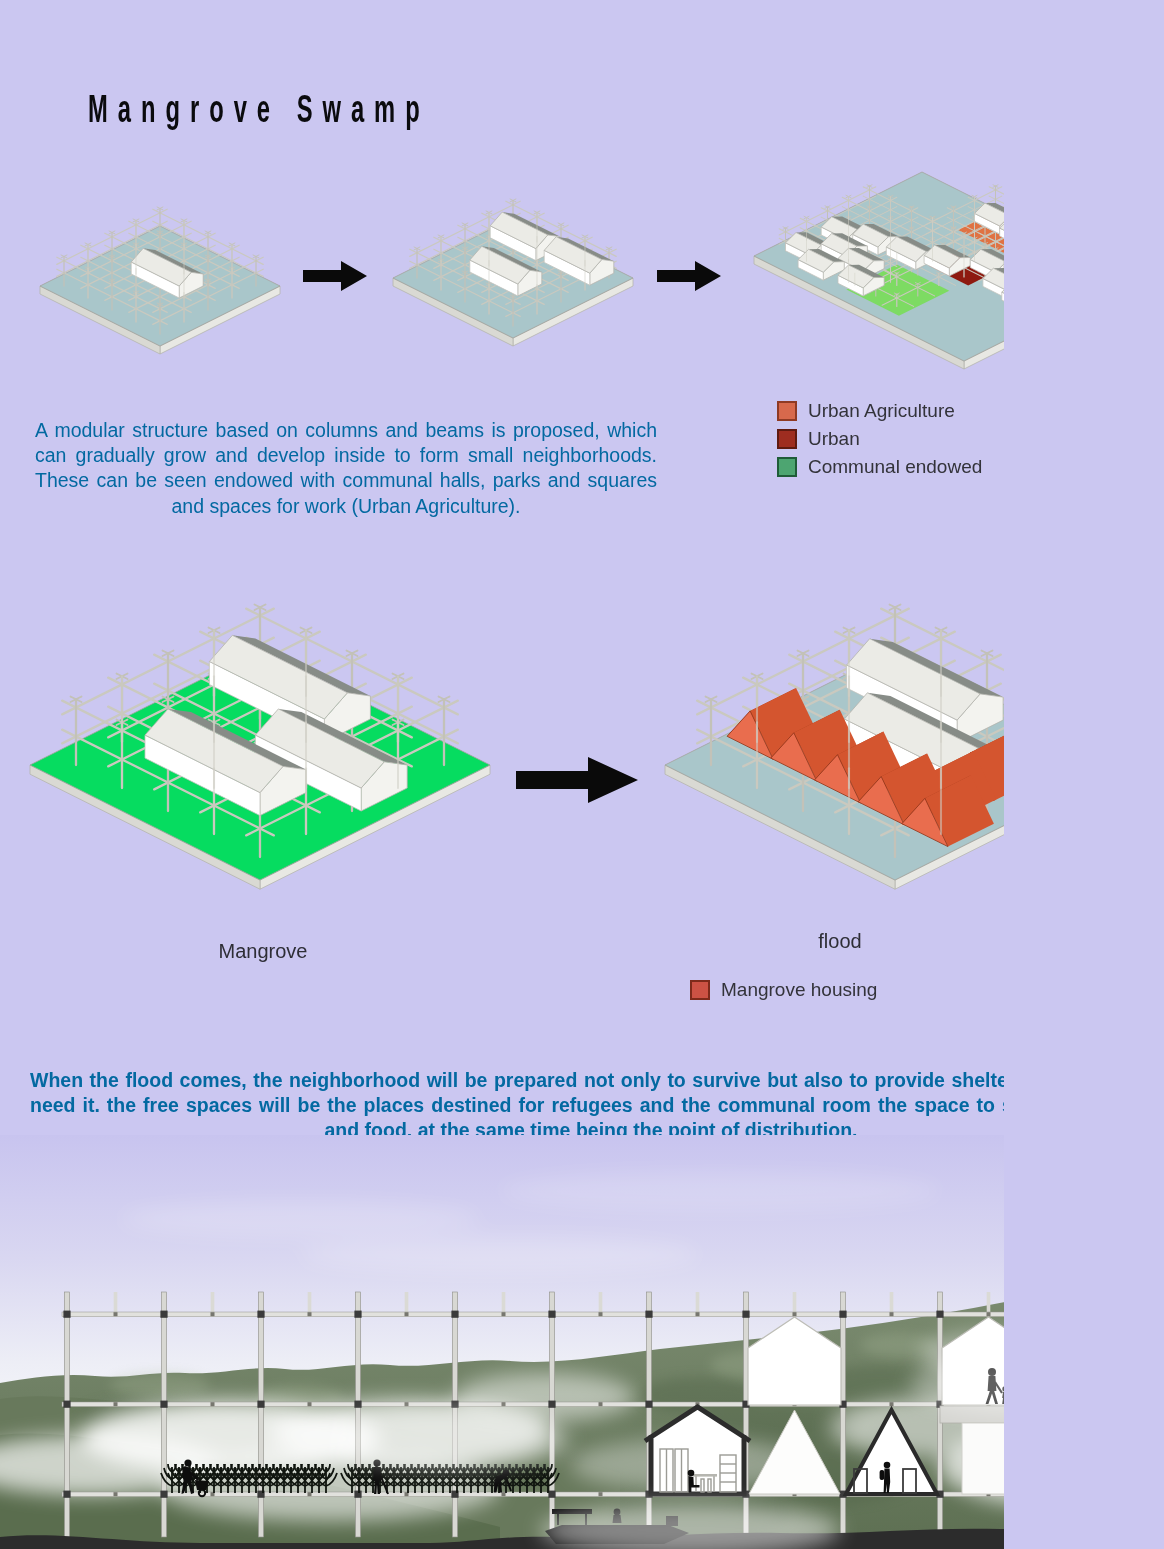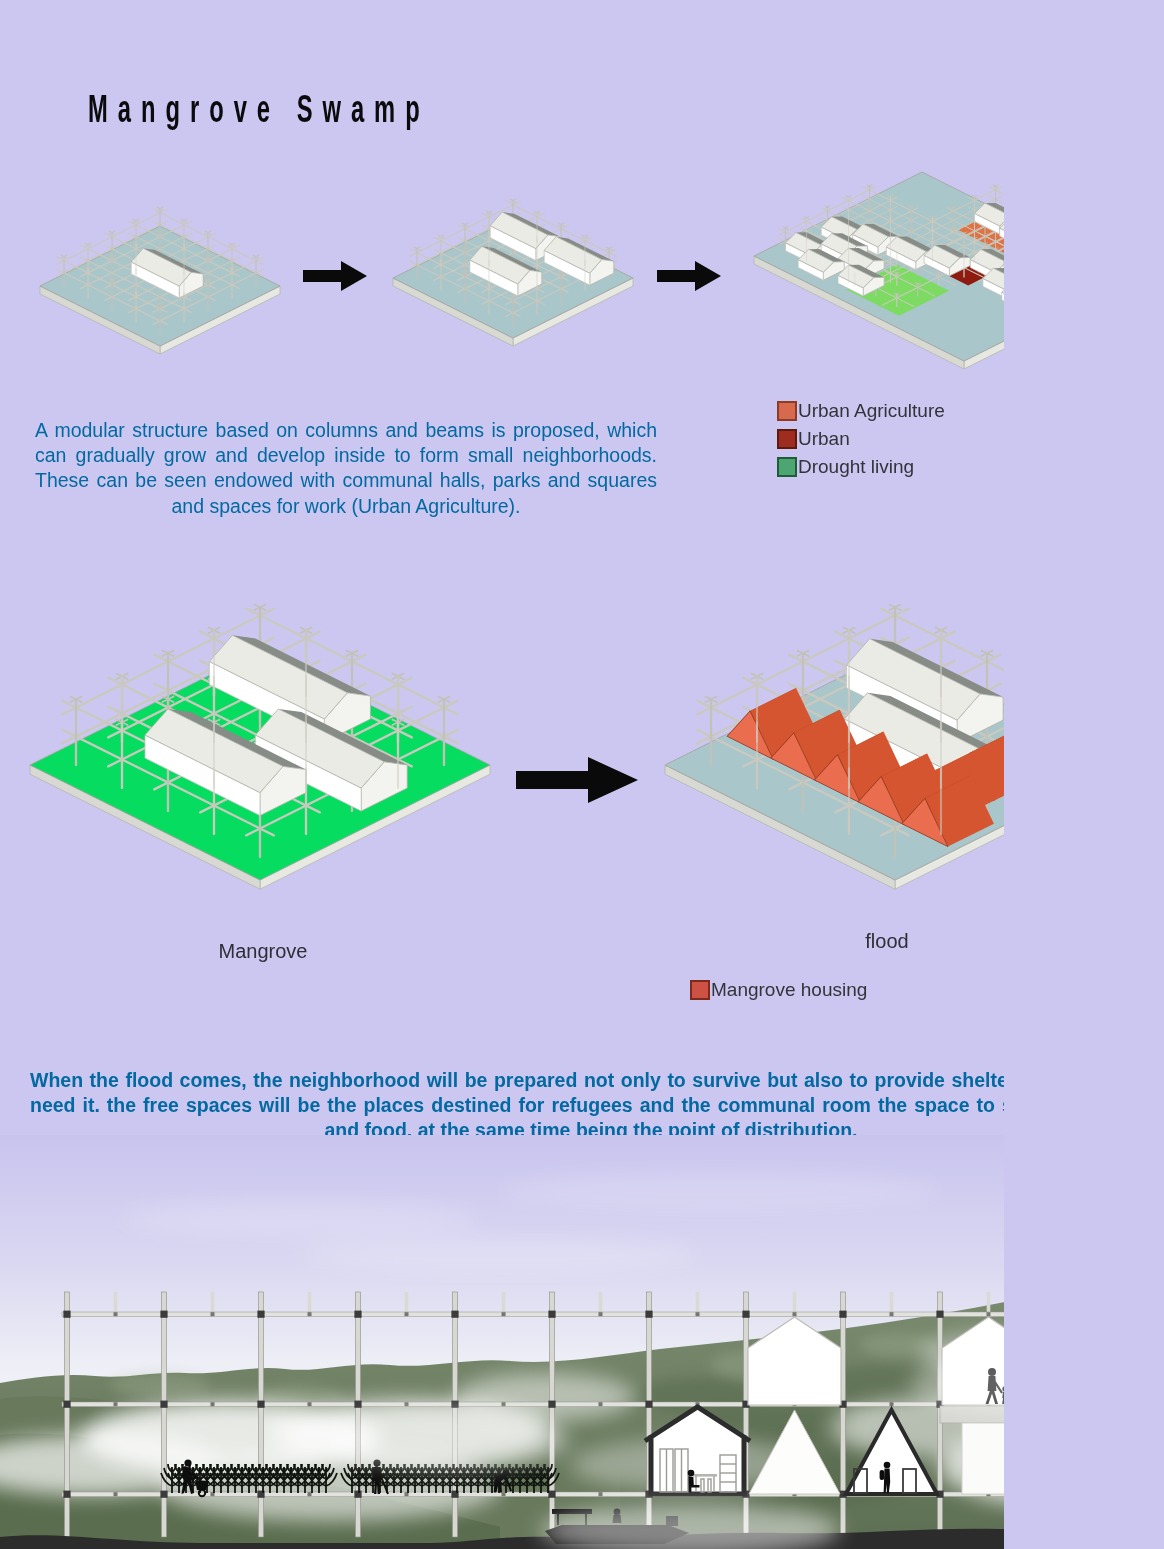--- a/index.html
+++ b/index.html
@@ -5,21 +5,21 @@
   html,body{margin:0;padding:0;}
   body{background:#cbc7f1;font-family:"Liberation Sans",sans-serif;}
   .board{position:relative;width:1004px;height:1549px;background:#cbc7f1;overflow:hidden;}
   .abs{position:absolute;}
   .title{left:88px;top:64px;font-size:33px;font-weight:800;letter-spacing:0.42em;
          color:#0b0b0e;white-space:nowrap;transform:scale(0.72,1.2);transform-origin:left top;}
   .para{font-size:19.5px;line-height:1.3;color:#0369a1;text-align:justify;text-align-last:center;}
   .intro{left:35px;top:398px;width:622px;}
   .outro{left:30px;top:1048px;width:1122px;font-weight:bold;}
   .legend{display:flex;flex-direction:column;gap:6px;}
-  .legend-row{display:flex;align-items:center;gap:1px;}
+  .legend-row{display:flex;align-items:center;gap:11px;}
   .sw{width:20px;height:20px;border:2.5px solid #000;box-sizing:border-box;flex:0 0 auto;}
   .legend-label{font-size:19px;color:#33333a;}
   .scen-label{font-size:20px;color:#2e2e36;text-align:center;width:200px;}
   .arrow polygon{fill:#0a0a0a;}
   svg{display:block;}
 </style>
 </head>
 <body>
 
 <div class="board">
@@ -680,21 +680,21 @@
     <div class="legend-row">
       <span class="sw" style="background: rgb(215, 105, 76); border-color: rgb(143, 58, 36);"></span>
       <span class="legend-label">Urban Agriculture</span>
     </div>
     <div class="legend-row">
       <span class="sw" style="background: rgb(158, 45, 32); border-color: rgb(95, 26, 16);"></span>
       <span class="legend-label">Urban</span>
     </div>
     <div class="legend-row">
       <span class="sw" style="background: rgb(77, 165, 113); border-color: rgb(31, 92, 56);"></span>
-      <span class="legend-label">Drought living</span>
+      <span class="legend-label">Communal endowed</span>
     </div>
   </div>
 
   <svg class="abs" style="left:20px;top:575px" width="480" height="360">
       <polygon points="470.0,190.0 240.0,305.0 240.0,314.2 470.0,199.2" fill="#e8e8e3" stroke="#b5b5ae" stroke-width="0.8" stroke-linejoin="round"></polygon>
       <polygon points="240.0,305.0 10.0,190.0 10.0,199.2 240.0,314.2" fill="#d9d9d3" stroke="#b5b5ae" stroke-width="0.8" stroke-linejoin="round"></polygon>
       <polygon points="240.0,75.0 470.0,190.0 240.0,305.0 10.0,190.0" fill="#06dc60" stroke="#a3a39c" stroke-width="0.8" stroke-linejoin="round"></polygon>
       <line x1="253.8" y1="62.6" x2="42.2" y2="168.4" stroke="#cac9bf" stroke-width="2.3000000000000003" stroke-linecap="round"></line>
       <line x1="299.8" y1="85.6" x2="88.2" y2="191.4" stroke="#cac9bf" stroke-width="2.3000000000000003" stroke-linecap="round"></line>
       <line x1="345.8" y1="108.6" x2="134.2" y2="214.4" stroke="#cac9bf" stroke-width="2.3000000000000003" stroke-linecap="round"></line>
@@ -957,21 +957,21 @@
       <line x1="291.0" y1="164.0" x2="291.0" y2="98.2" stroke="#d0cfc6" stroke-width="2.0700000000000003" stroke-linecap="round" opacity="0.55"></line>
       <line x1="199.0" y1="210.0" x2="199.0" y2="144.2" stroke="#d0cfc6" stroke-width="2.0700000000000003" stroke-linecap="round" opacity="0.55"></line>
       <line x1="383.0" y1="164.0" x2="383.0" y2="98.2" stroke="#d0cfc6" stroke-width="2.0700000000000003" stroke-linecap="round" opacity="0.55"></line>
       <line x1="291.0" y1="210.0" x2="291.0" y2="144.2" stroke="#d0cfc6" stroke-width="2.0700000000000003" stroke-linecap="round" opacity="0.55"></line>
       <line x1="199.0" y1="256.0" x2="199.0" y2="190.2" stroke="#d0cfc6" stroke-width="2.0700000000000003" stroke-linecap="round" opacity="0.55"></line>
       <line x1="383.0" y1="210.0" x2="383.0" y2="144.2" stroke="#d0cfc6" stroke-width="2.0700000000000003" stroke-linecap="round" opacity="0.55"></line>
       <line x1="291.0" y1="256.0" x2="291.0" y2="190.2" stroke="#d0cfc6" stroke-width="2.0700000000000003" stroke-linecap="round" opacity="0.55"></line>
     </svg>
 
   <div class="abs scen-label" style="left:163px;top:940px">Mangrove</div>
-  <div class="abs scen-label" style="left:787px;top:930px">flood</div>
+  <div class="abs scen-label" style="left:740px;top:930px">flood</div>
 
   <div class="abs legend" style="left:690px;top:979px">
     <div class="legend-row">
       <span class="sw" style="background: rgb(205, 82, 68); border-color: rgb(126, 42, 26);"></span>
       <span class="legend-label">Mangrove housing</span>
     </div>
   </div>
 
   <p class="abs para outro">When the flood comes, the neighborhood will be prepared not only to survive but also to provide shelter for those who need it. the free spaces will be the places destined for refugees and the communal room the space to store medicines and food, at the same time being the point of distribution.</p>
 

